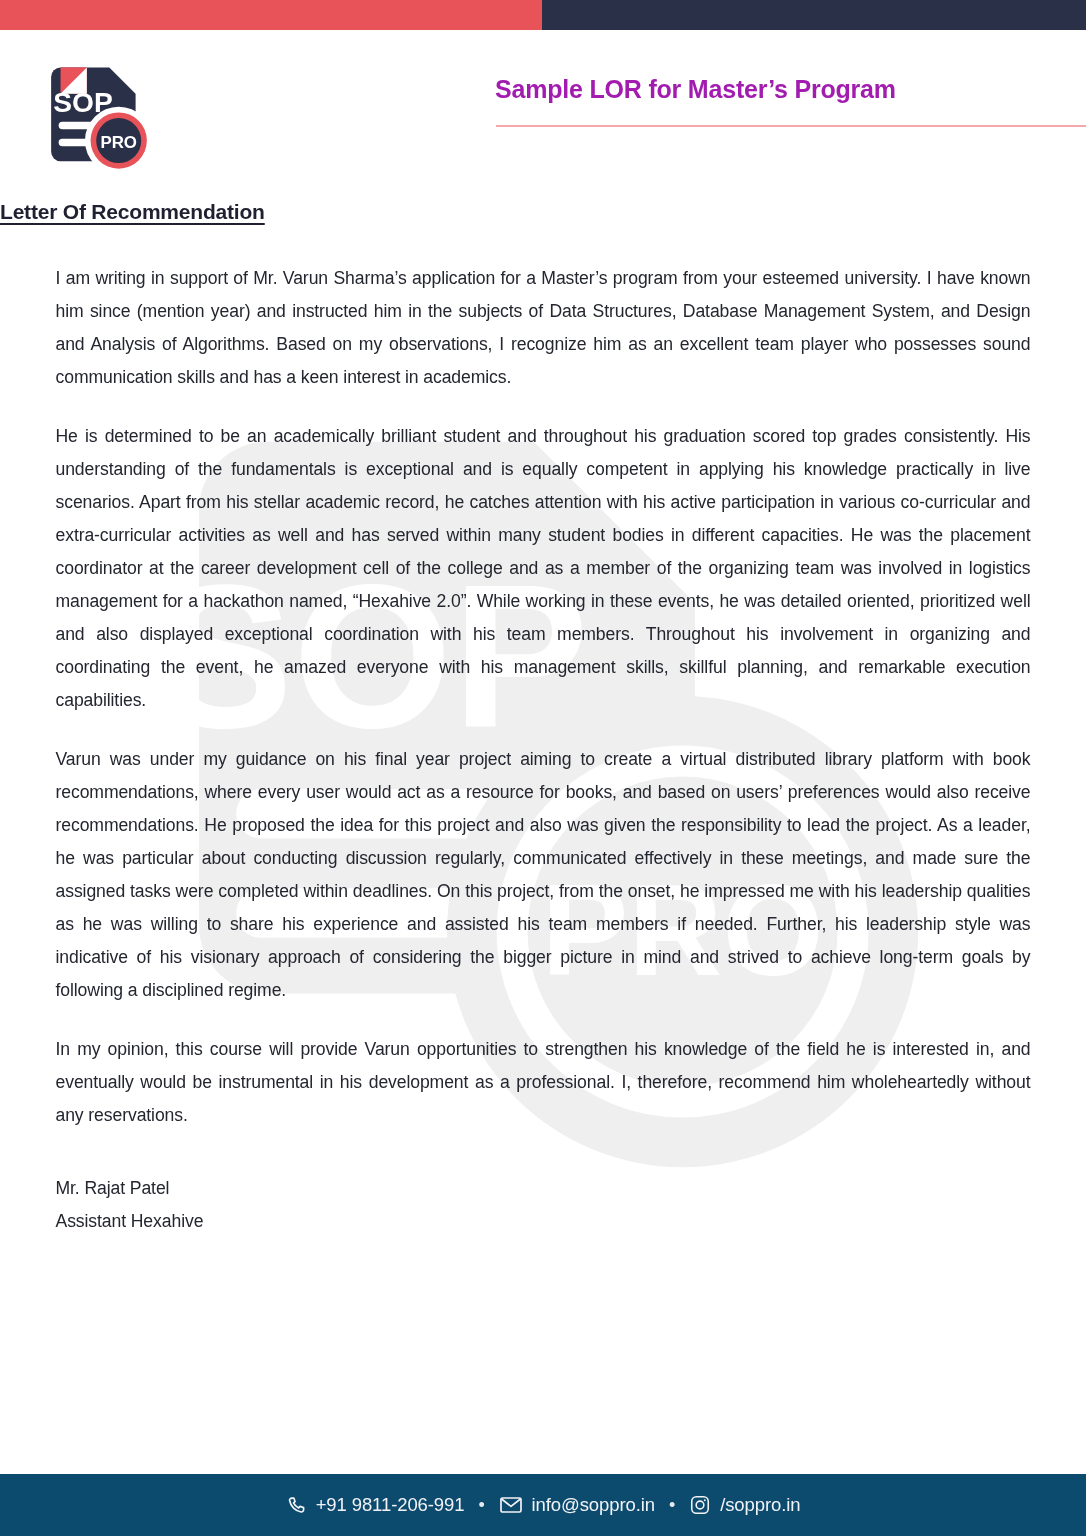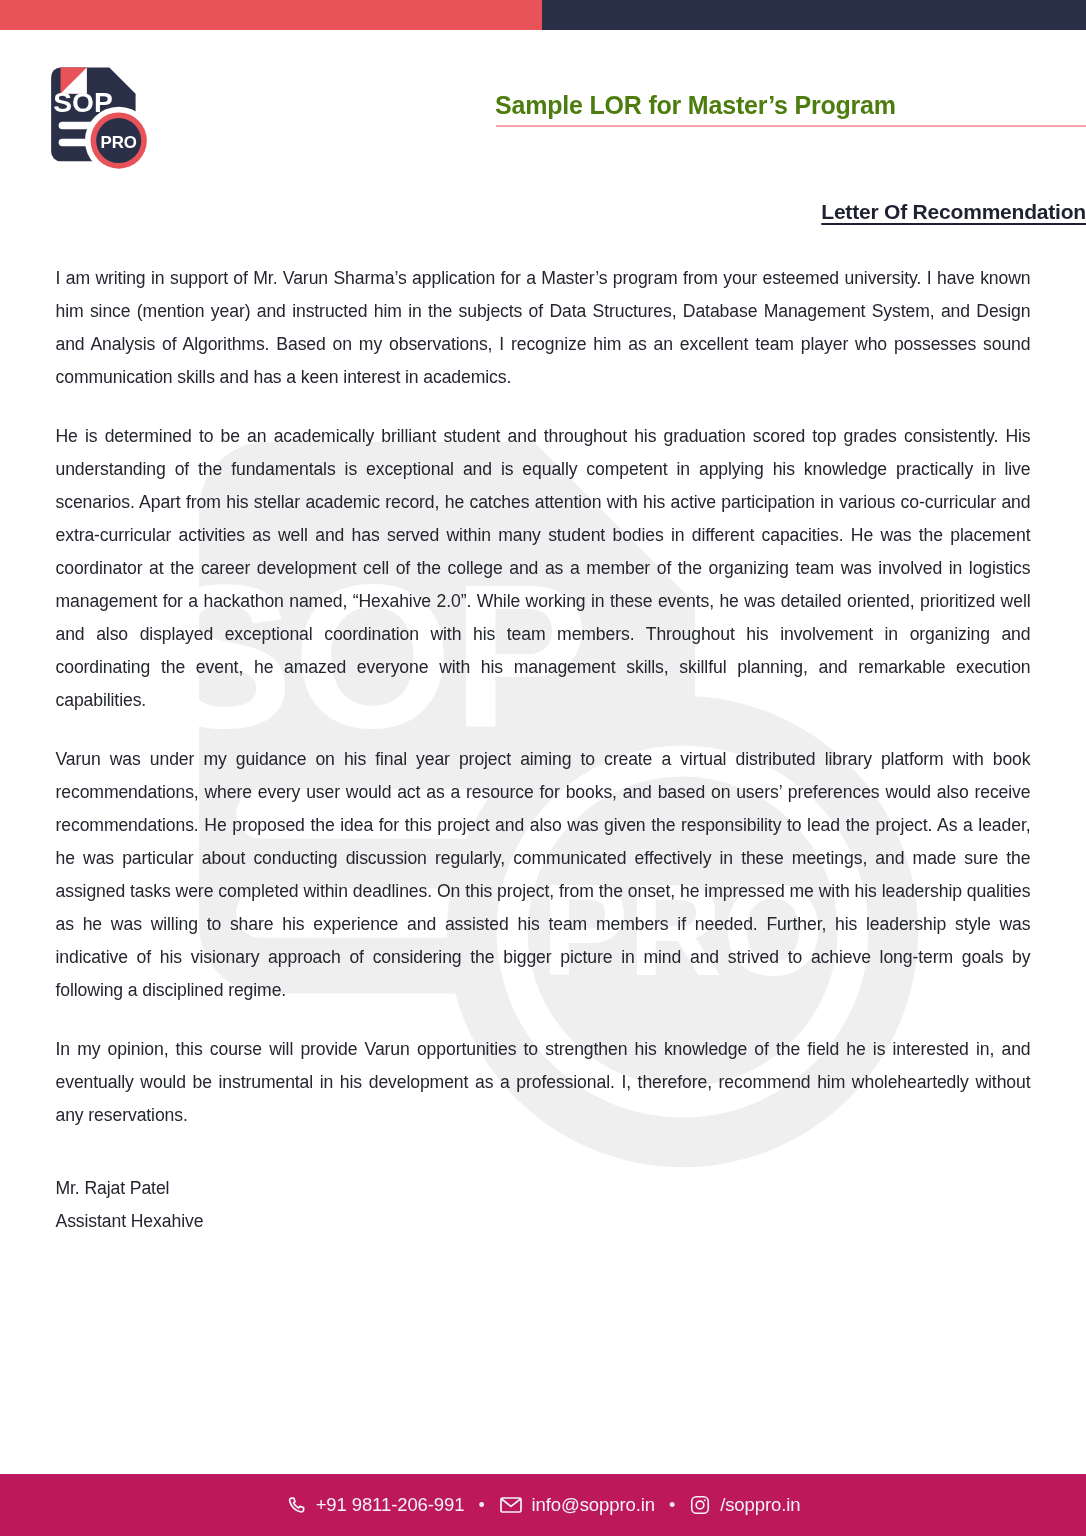--- a/index.html
+++ b/index.html
@@ -65,44 +65,43 @@
     width: 122px;
     height: 122px;
   }
   .header-title {
     position: absolute;
     left: 495px;
     top: 45px;
     width: 560px;
     font-size: 25px;
     font-weight: bold;
-    color: #4d7c0f;
+    color: #a21caf;
     letter-spacing: -0.2px;
     white-space: nowrap;
-    margin-top: 16px;
   }
   .header-rule {
     position: absolute;
     left: 496px;
     top: 95px;
     width: 590px;
     height: 2px;
     background: #f5a7ab;
   }
 
   
   .doc {
     position: absolute;
     top: 180px;
     left: 0;
     width: 1086px;
     z-index: 2;
   }
   .doc-title {
-    text-align: right;
+    text-align: left;
     font-size: 21px;
     font-weight: bold;
     color: #1f2130;
     text-decoration: underline;
     text-underline-offset: 4px;
     margin: 20px 0 0 0;
     letter-spacing: -0.2px;
   }
   .body-wrap {
     margin: 0 auto;
@@ -130,21 +129,21 @@
     letter-spacing: -0.1px;
   }
 
   
   .footer {
     position: absolute;
     left: 0;
     bottom: 0;
     width: 1086px;
     height: 62px;
-    background: #be185d;
+    background: #0c4a6e;
     display: flex;
     align-items: center;
     justify-content: center;
     z-index: 3;
   }
   .footer-inner {
     display: flex;
     align-items: center;
     gap: 0px;
     color: #f2f3f6;

